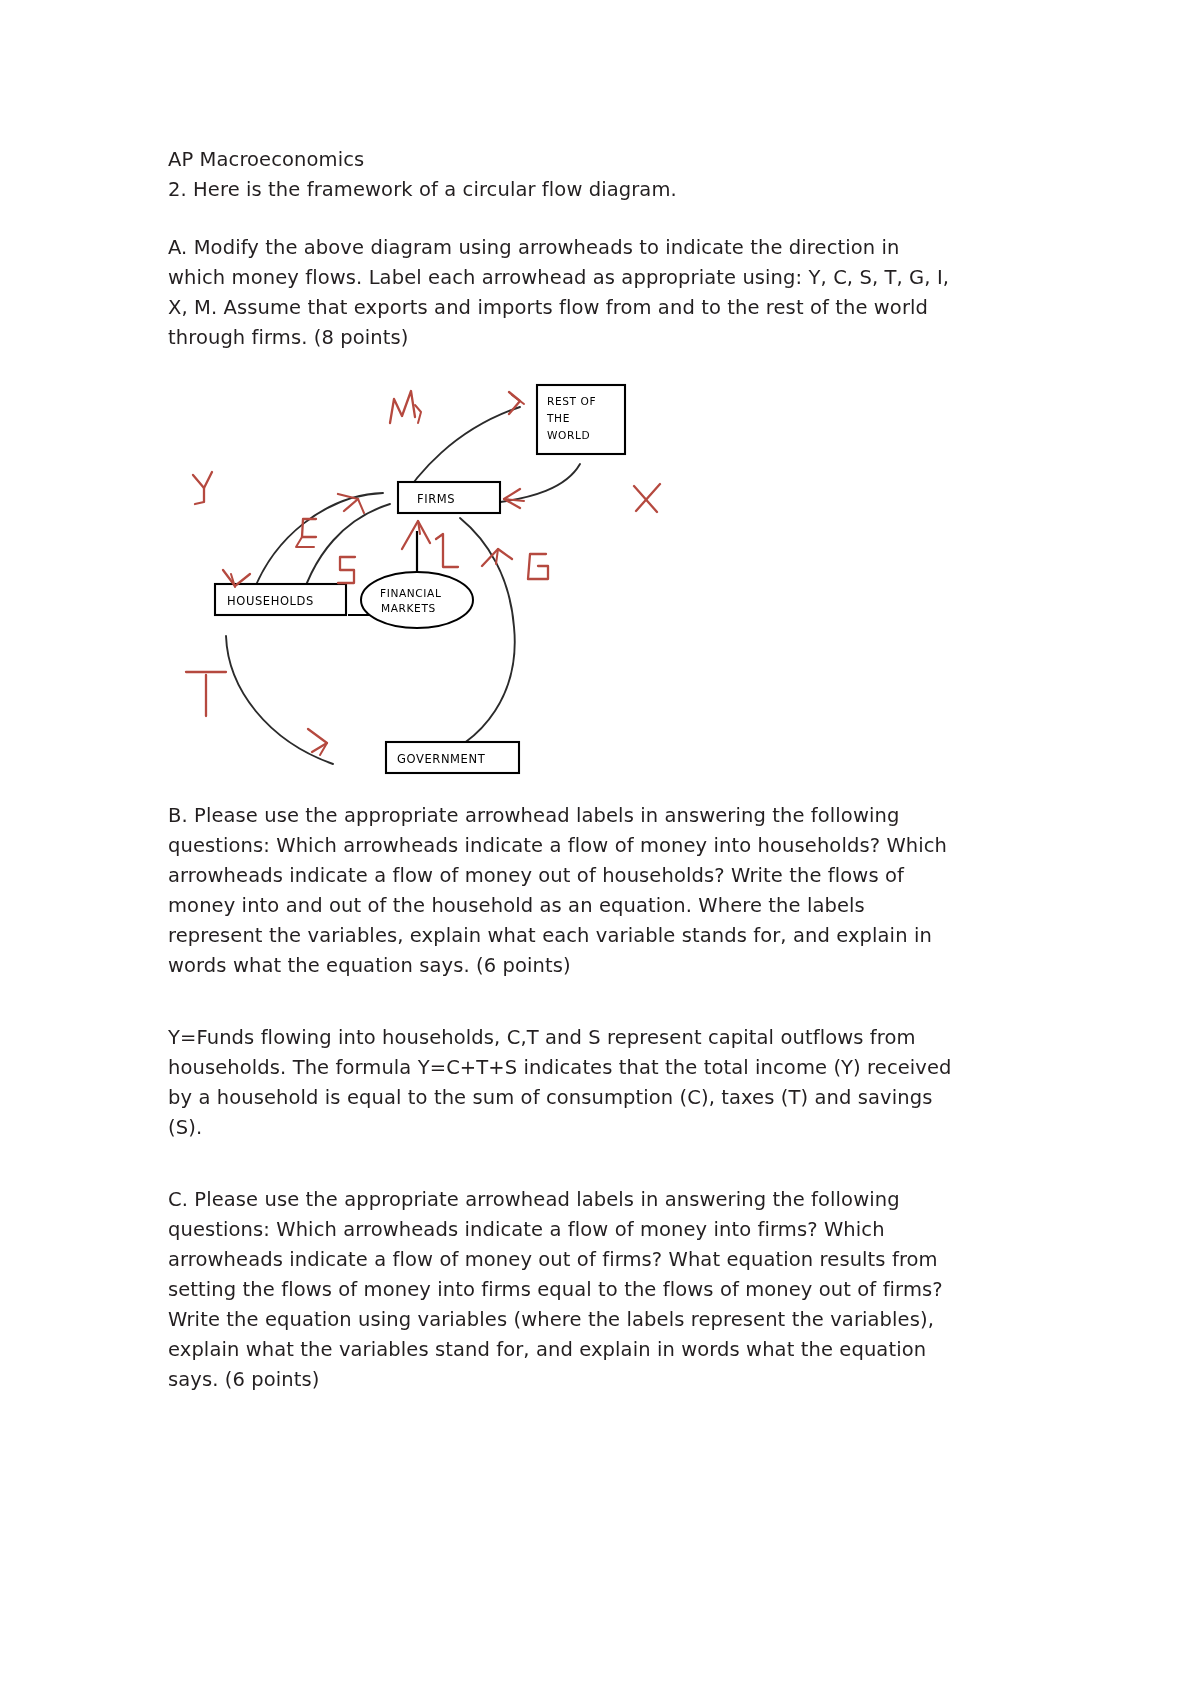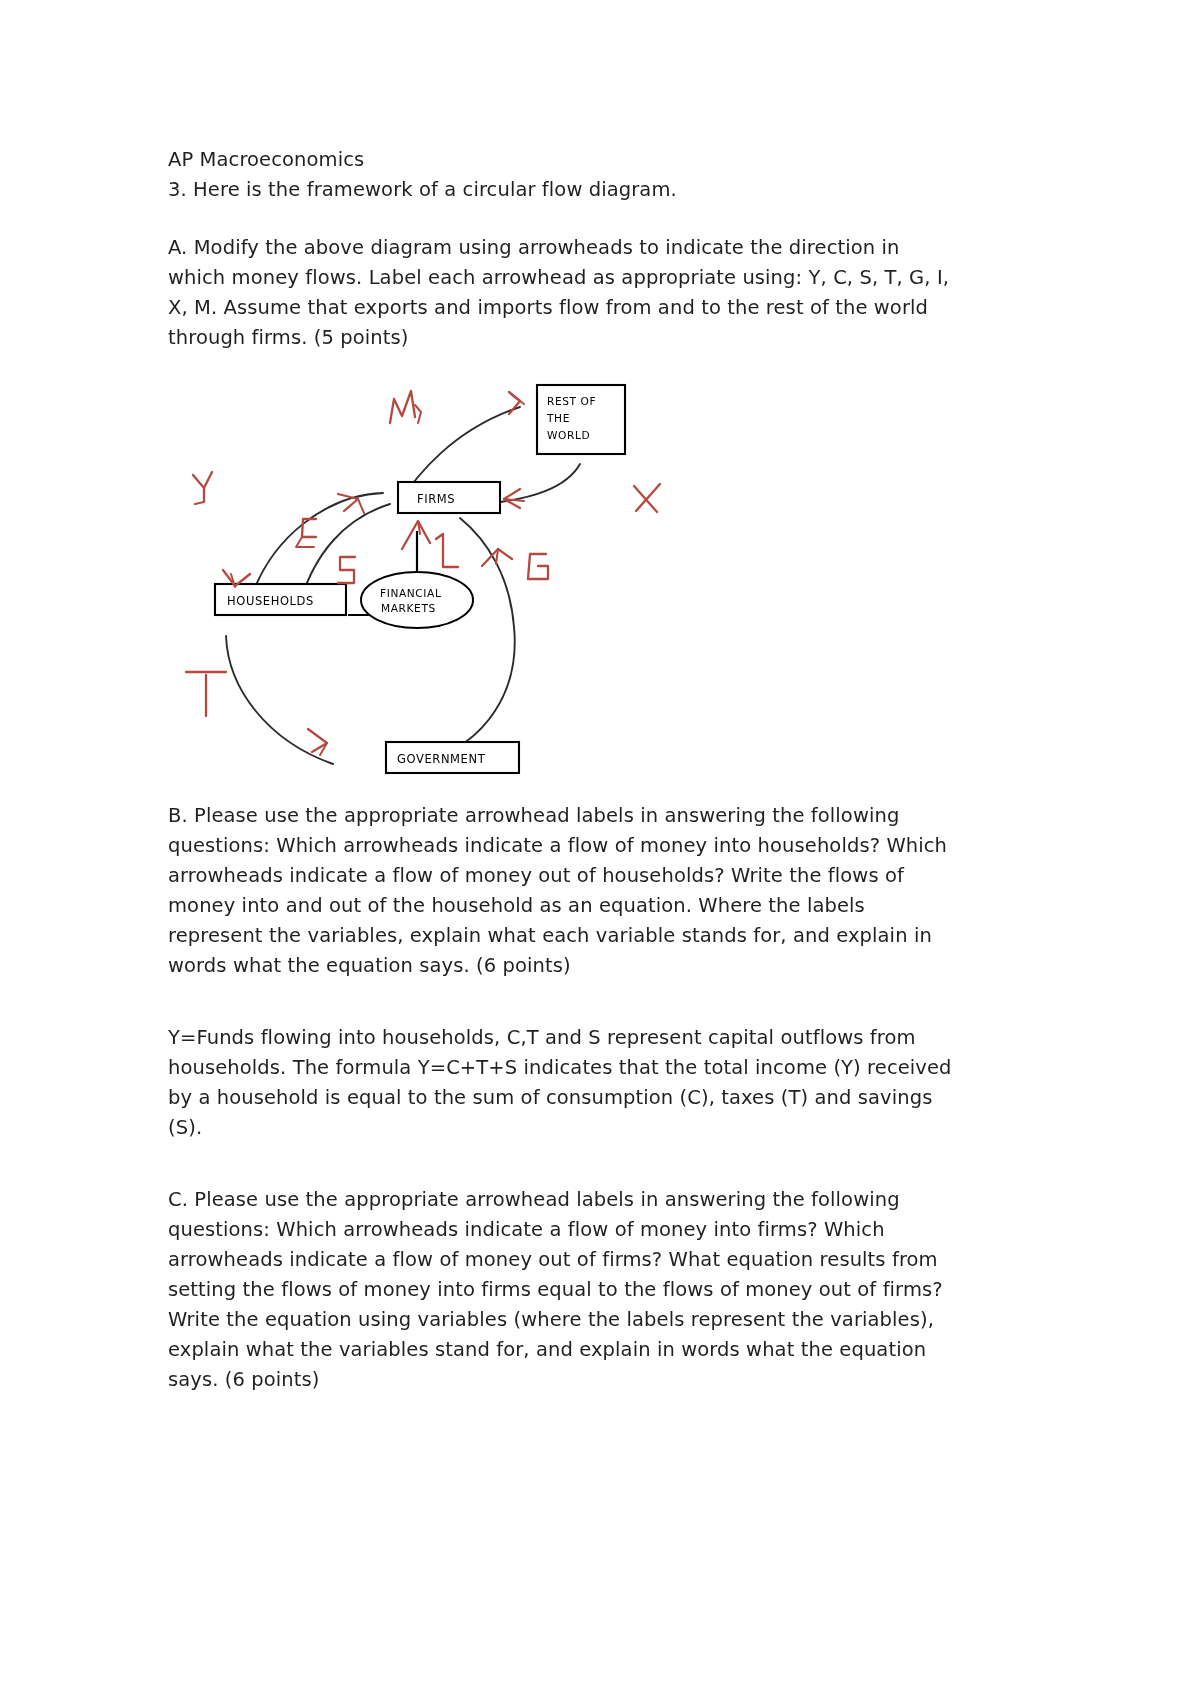--- a/index.html
+++ b/index.html
@@ -93,25 +93,25 @@
     fill: none;
   }
 </style>
 </head>
 <body>
 
 <div class="page">
   <div class="content">
 
     <div class="doc-line para">AP Macroeconomics</div>
-    <div class="doc-line">3. Here is the framework of a circular flow diagram.</div>
+    <div class="doc-line">2. Here is the framework of a circular flow diagram.</div>
 
     <div class="blockgap-sm"></div>
 
-    <div class="doc-line">A. Modify the above diagram using arrowheads to indicate the direction in which money flows. Label each arrowhead as appropriate using: Y, C, S, T, G, I, X, M. Assume that exports and imports flow from and to the rest of the world through firms. (5 points)</div>
+    <div class="doc-line">A. Modify the above diagram using arrowheads to indicate the direction in which money flows. Label each arrowhead as appropriate using: Y, C, S, T, G, I, X, M. Assume that exports and imports flow from and to the rest of the world through firms. (8 points)</div>
 
     <div class="diagram-wrap">
       <svg class="flow" width="790" height="430" viewBox="0 0 790 430" xmlns="http://www.w3.org/2000/svg">
 
         <g>
           <path class="arc" d="M 231,133 C 248,104 286,58 352,36"></path>
         </g>
 
         <g>
           <path class="arc" d="M 412,93 C 400,114 370,130 300,134"></path>

